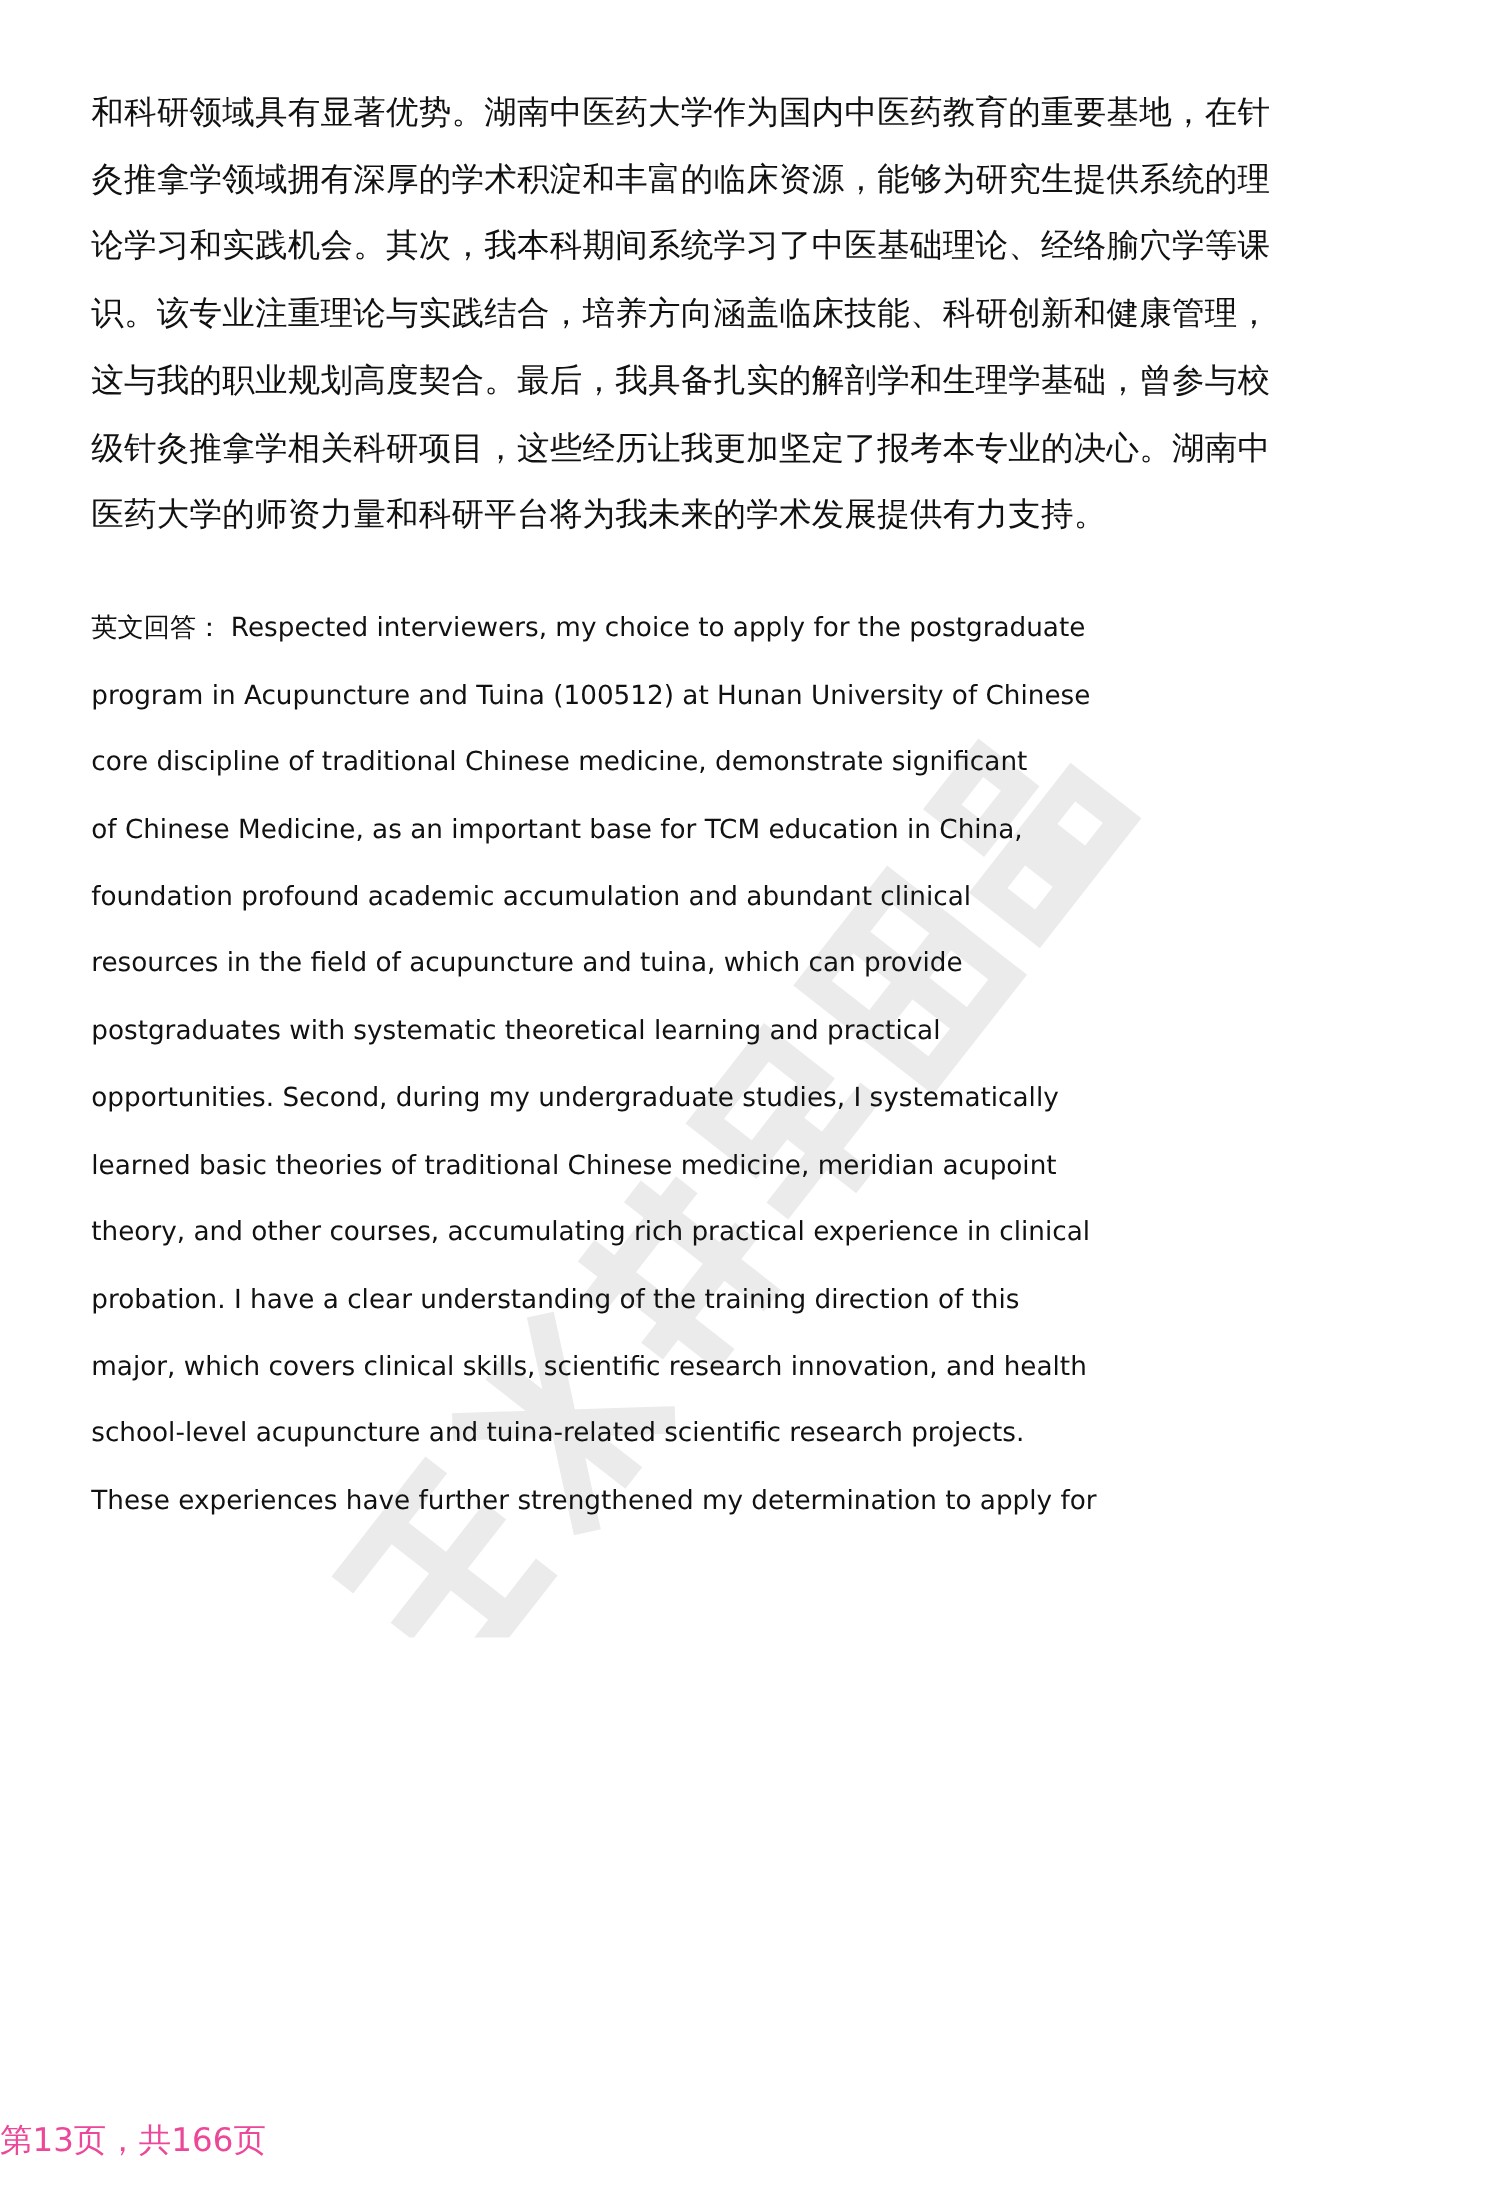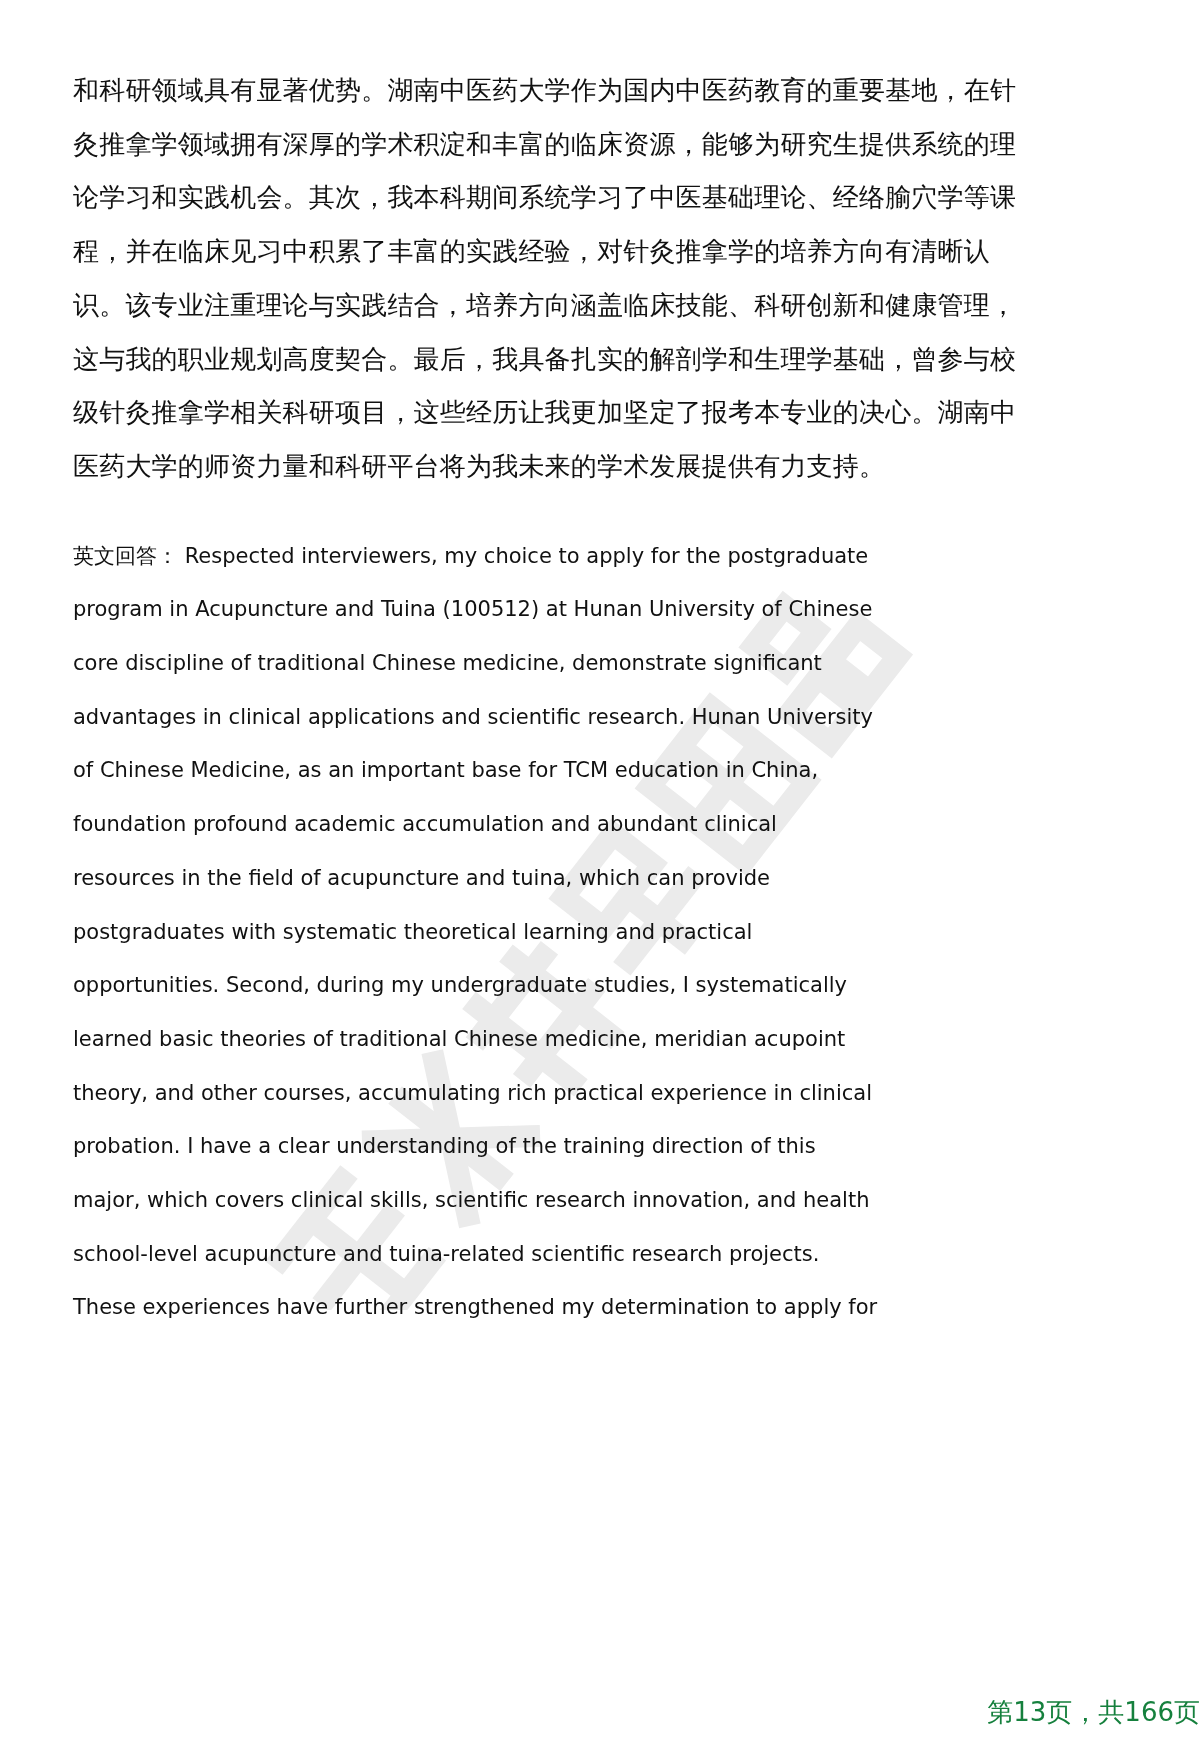--- a/index.html
+++ b/index.html
@@ -55,23 +55,23 @@
     }
     .line {
       display: block;
       white-space: nowrap;
     }
     .footer {
       position: absolute;
       left: 0;
       width: 1200px;
       top: 1695px;
-      text-align: right;
+      text-align: left;
       font-size: 26px;
-      color: #15803d;
+      color: #ec4899;
       z-index: 1;
     }
   </style>
 </head>
 <body>
 
 <div class="page">
 
   <div class="watermark">
     <svg viewBox="0 0 960 840">
@@ -97,32 +97,30 @@
         </g>
       </g>
     </svg>
   </div>
 
   <div class="content">
     <p class="para zh">
       <span class="line">和科研领域具有显著优势。湖南中医药大学作为国内中医药教育的重要基地，在针</span>
       <span class="line">灸推拿学领域拥有深厚的学术积淀和丰富的临床资源，能够为研究生提供系统的理</span>
       <span class="line">论学习和实践机会。其次，我本科期间系统学习了中医基础理论、经络腧穴学等课</span>
-      <span class="line">程，并在临床见习中积累了丰富的实践经验，对针灸推拿学的培养方向有清晰认</span>
       <span class="line">识。该专业注重理论与实践结合，培养方向涵盖临床技能、科研创新和健康管理，</span>
       <span class="line">这与我的职业规划高度契合。最后，我具备扎实的解剖学和生理学基础，曾参与校</span>
       <span class="line">级针灸推拿学相关科研项目，这些经历让我更加坚定了报考本专业的决心。湖南中</span>
       <span class="line">医药大学的师资力量和科研平台将为我未来的学术发展提供有力支持。</span>
     </p>
 
     <p class="para en">
       <span class="line"><span>英文回答：</span><span> Respected interviewers, my choice to apply for the postgraduate</span></span>
       <span class="line">program in Acupuncture and Tuina (100512) at Hunan University of Chinese</span>
       <span class="line">core discipline of traditional Chinese medicine, demonstrate significant</span>
-      <span class="line">advantages in clinical applications and scientific research. Hunan University</span>
       <span class="line">of Chinese Medicine, as an important base for TCM education in China,</span>
       <span class="line">foundation profound academic accumulation and abundant clinical</span>
       <span class="line">resources in the field of acupuncture and tuina, which can provide</span>
       <span class="line">postgraduates with systematic theoretical learning and practical</span>
       <span class="line">opportunities. Second, during my undergraduate studies, I systematically</span>
       <span class="line">learned basic theories of traditional Chinese medicine, meridian acupoint</span>
       <span class="line">theory, and other courses, accumulating rich practical experience in clinical</span>
       <span class="line">probation. I have a clear understanding of the training direction of this</span>
       <span class="line">major, which covers clinical skills, scientific research innovation, and health</span>
       <span class="line">school-level acupuncture and tuina-related scientific research projects.</span>

